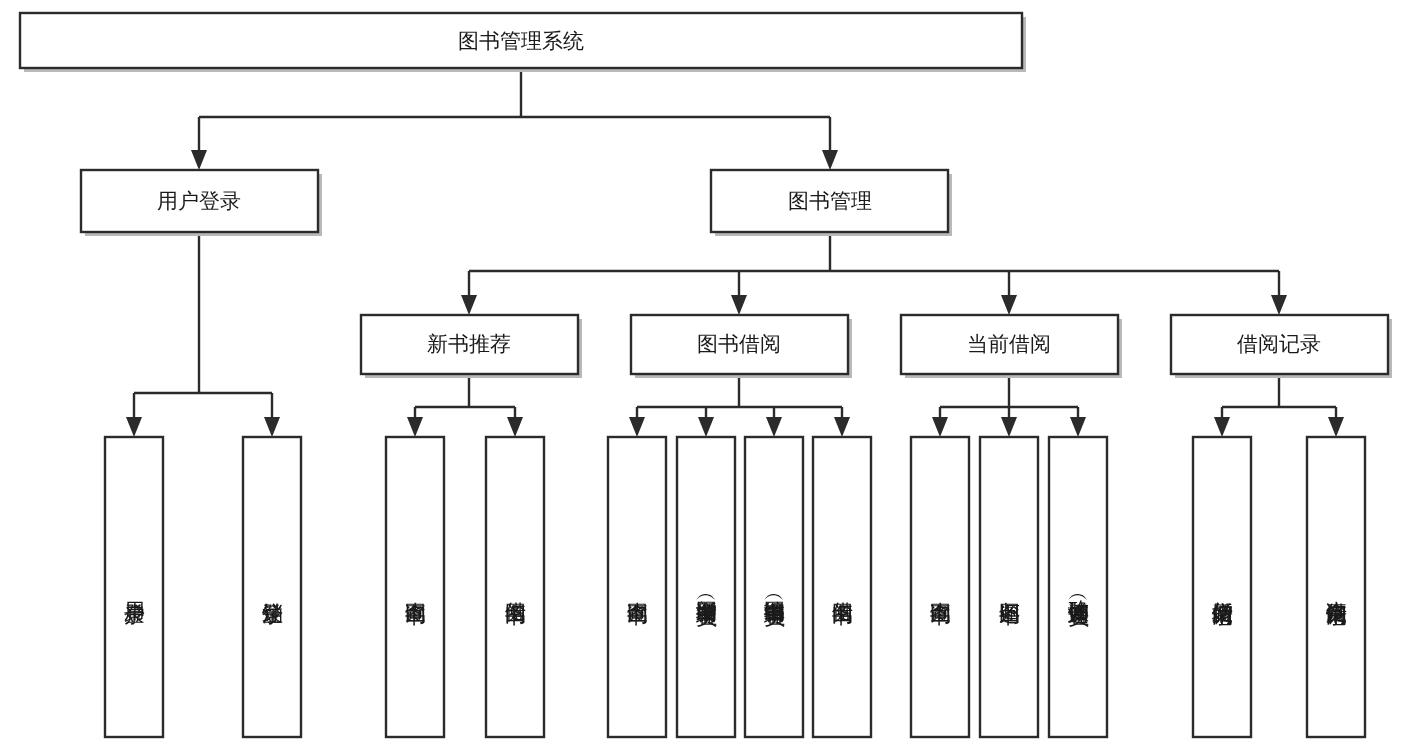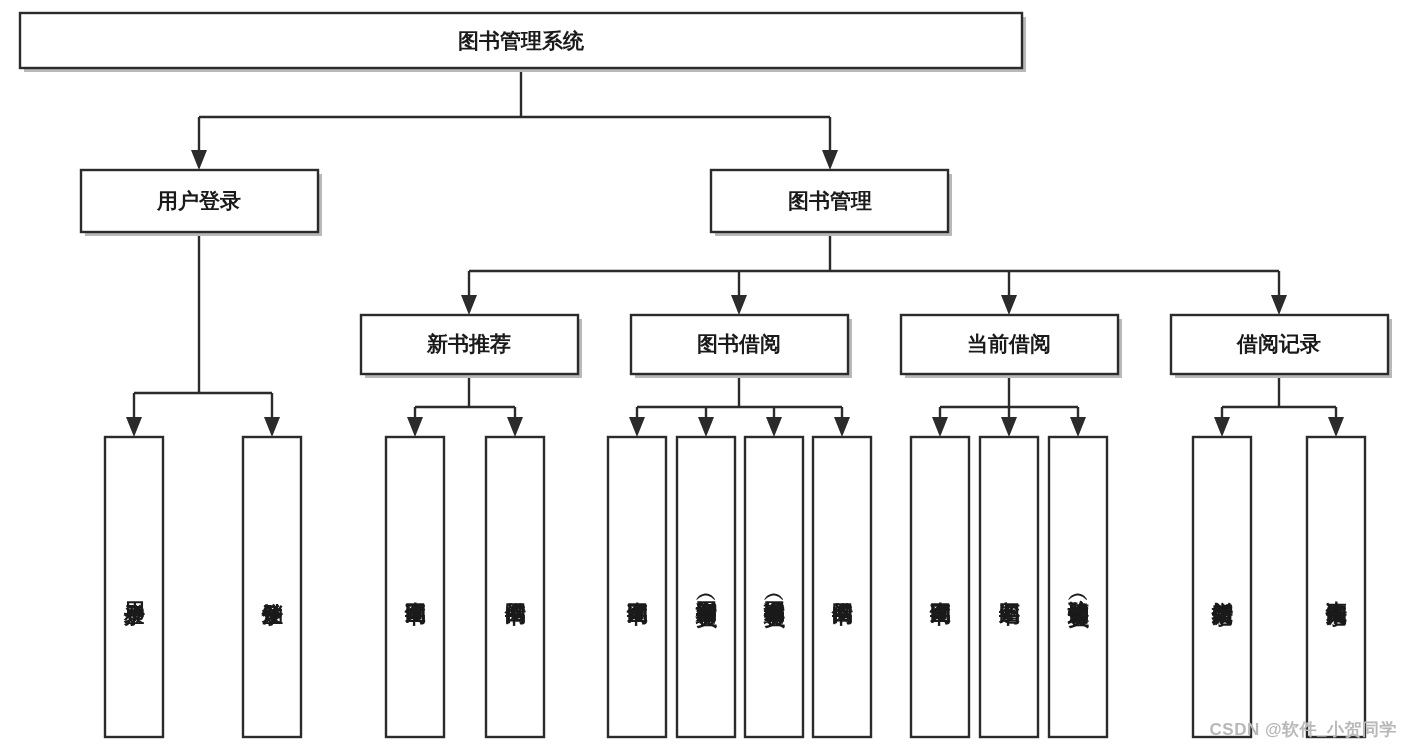--- a/index.html
+++ b/index.html
@@ -13,21 +13,20 @@
     height: 747px;
     font-family: "Liberation Sans", "DejaVu Sans", sans-serif;
     overflow: hidden;
     position: relative;
   }
   #diagram-root {
     position: relative;
     width: 1405px;
     height: 747px;
     background: #ffffff;
-    font-weight: bold;
   }
   svg#tree-svg {
     position: absolute;
     left: 0;
     top: 0;
     width: 1405px;
     height: 747px;
     display: block;
   }
   .node-box {
@@ -293,15 +292,14 @@
 
     <g>
       <rect class="node-box" x="1307" y="437" width="58" height="300"></rect>
       <foreignObject class="leaf-label-fo" x="1307" y="437" width="58" height="300">
         <div xmlns="http://www.w3.org/1999/xhtml" class="leaf-label">查询借阅记录</div>
       </foreignObject>
     </g>
 
   </svg>
 
-  <div id="watermark">CSDN @软件_小贺同学</div>
 
 </div>
 
 </body></html>

